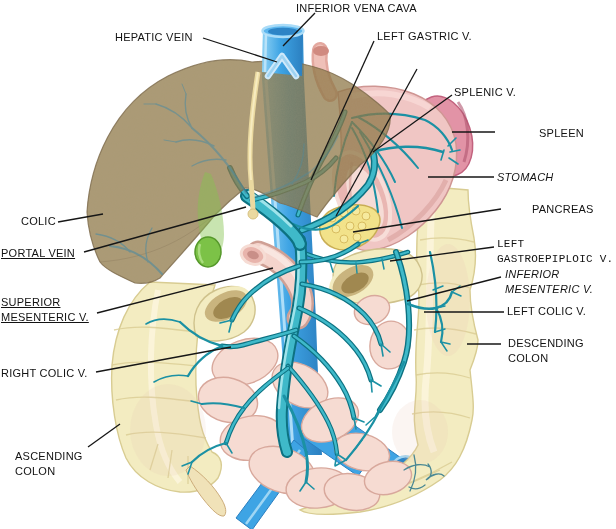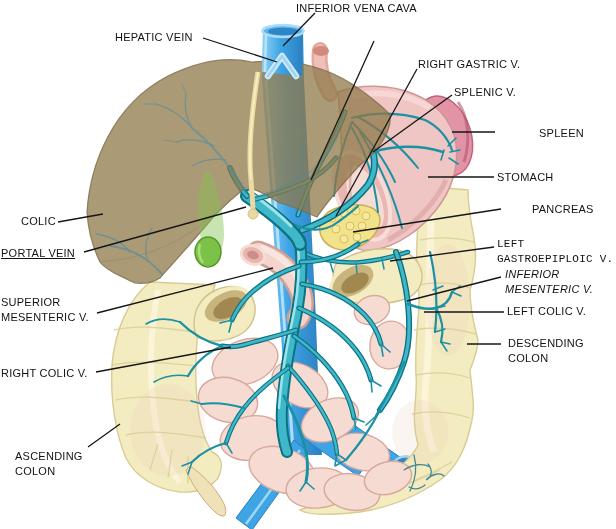--- a/index.html
+++ b/index.html
@@ -12,29 +12,29 @@
     position:absolute; font-size:11px; line-height:15px; letter-spacing:.25px;
     color:#121212; white-space:pre-line; font-weight:400;
   }
   
   .lbl-ivc        { left:296px; top:1px; }
   .lbl-hepatic    { left:115px; top:30px; }
   .lbl-lgastric   { left:377px; top:29px; }
   .lbl-rgastric   { left:418px; top:57px; }
   .lbl-splenicv   { left:454px; top:85px; }
   .lbl-spleen     { left:499px; top:126px;margin-left:40px; }
-  .lbl-stomach    { left:497px; top:170px; }
+  .lbl-stomach    { left:497px; top:170px;font-style:italic; }
   .lbl-pancreas   { left:532px; top:202px; }
   .lbl-lgepiploic { left:497px; top:237px;font-family:Liberation Mono, monospace; }
   .lbl-infmes     { left:505px; top:267px;font-style:italic; }
   .lbl-lcolic     { left:507px; top:304px; }
   .lbl-desccolon  { left:508px; top:336px; }
   .lbl-liver      { left:21px;  top:214px; }
   .lbl-portal     { left:1px;   top:246px;text-decoration:underline; }
-  .lbl-supmes     { left:1px;   top:295px; }
+  .lbl-supmes     { left:1px;   top:295px;text-decoration:underline; }
   .lbl-rcolic     { left:1px;   top:366px; }
   .lbl-asccolon   { left:15px;  top:449px; }
   
   .ldr { stroke:#161616; stroke-width:1.3; }
   .vd  { fill:none; stroke:#0d7282; stroke-linecap:round; stroke-linejoin:round; }
   .vm  { fill:none; stroke:#3fb9c9; stroke-linecap:round; stroke-linejoin:round; }
   .vh  { fill:none; stroke:#9fe3ea; stroke-linecap:round; stroke-linejoin:round; }
   .vt  { fill:none; stroke:#1b91a4; stroke-linecap:round; stroke-linejoin:round; }
   .lvt { fill:none; stroke:#4d8ba0; stroke-linecap:round; stroke-linejoin:round; }
   .cr  { stroke:#d9cc92; fill:none; stroke-width:1.3; opacity:.8; }
@@ -340,21 +340,21 @@
     <line class="ldr" x1="88" y1="447" x2="120" y2="424"></line>
   </g>
 
   <g>
     <path d="M 414,455 C 417,466 416,479 410,491 M 404,470 C 413,464 423,463 430,467 M 428,464 C 433,470 432,477 426,480 C 432,474 440,472 444,476 M 409,487 C 414,490 420,489 425,485" fill="none" stroke="#4a8894" stroke-width="1.3" stroke-linecap="round"></path>
   </g>
 </svg>
 
 <div class="lbl lbl-ivc">INFERIOR VENA CAVA</div>
 <div class="lbl lbl-hepatic">HEPATIC VEIN</div>
-<div class="lbl lbl-rgastric">RIGHT GASTRIC V.</div>
+<div class="lbl lbl-lgastric">LEFT GASTRIC V.</div>
 <div class="lbl lbl-splenicv">SPLENIC V.</div>
 <div class="lbl lbl-spleen">SPLEEN</div>
 <div class="lbl lbl-stomach">STOMACH</div>
 <div class="lbl lbl-pancreas">PANCREAS</div>
 <div class="lbl lbl-lgepiploic">LEFT
 GASTROEPIPLOIC V.</div>
 <div class="lbl lbl-infmes">INFERIOR
 MESENTERIC V.</div>
 <div class="lbl lbl-lcolic">LEFT COLIC V.</div>
 <div class="lbl lbl-desccolon">DESCENDING

